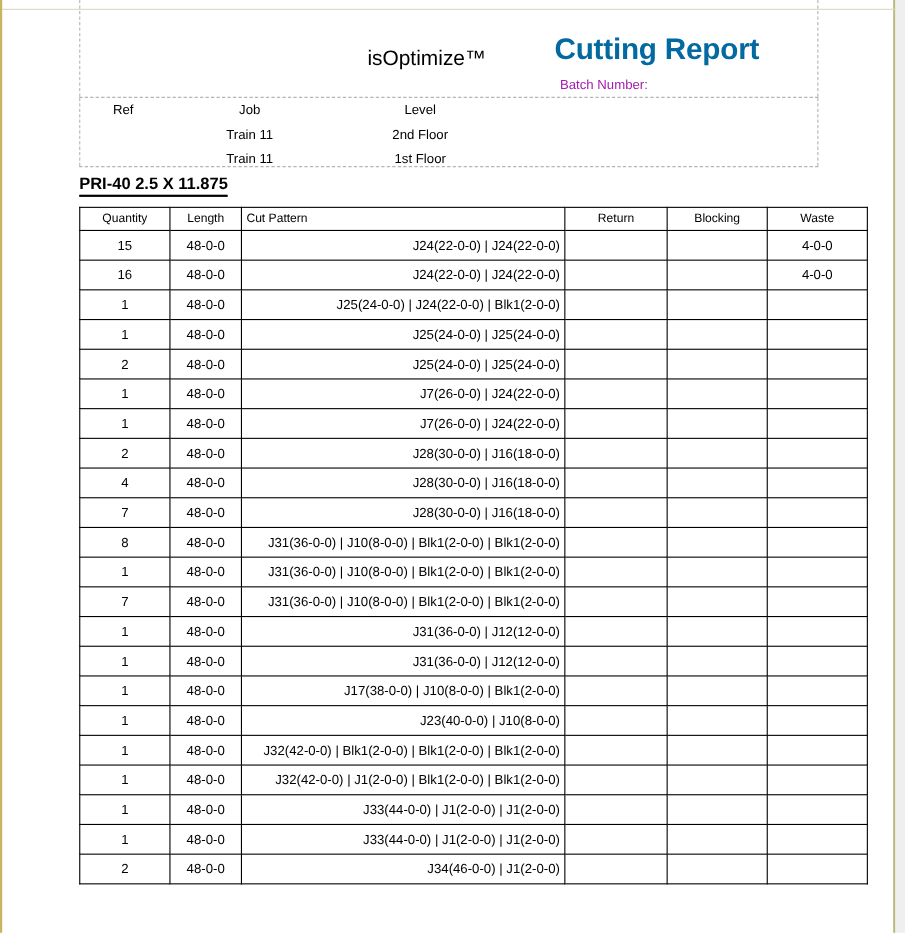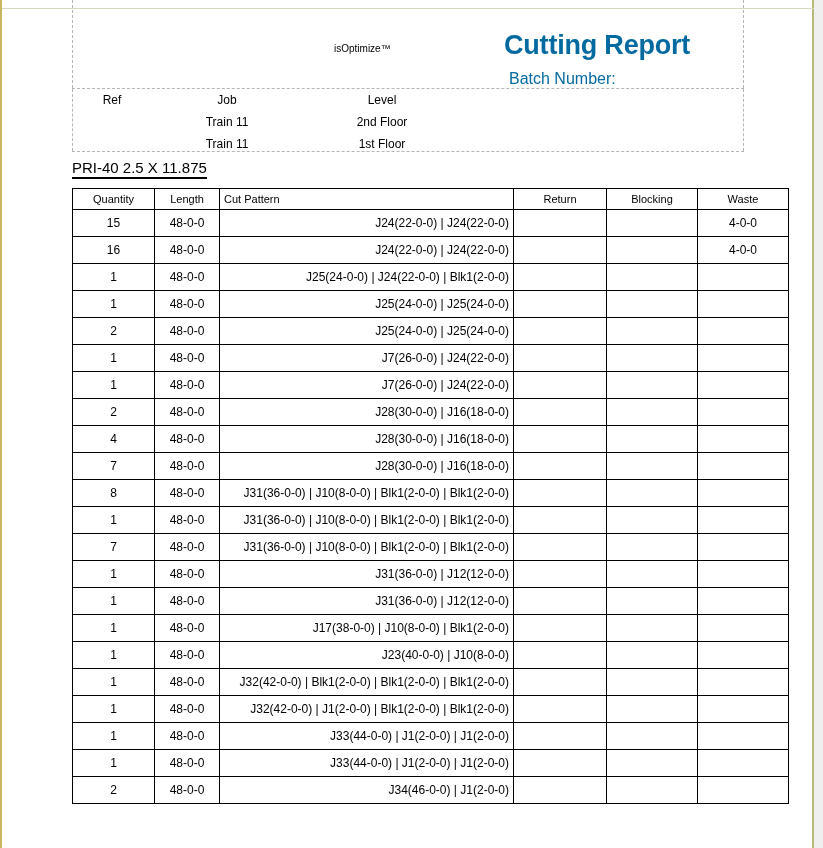--- a/index.html
+++ b/index.html
@@ -65,38 +65,38 @@
   }
   .header-band .v-dash-right {
     position: absolute;
     right: 0; top: -10px; bottom: 0; width: 0;
     border-left: 1px dashed #b5b5b5;
   }
   .brand {
     position: absolute;
     left: 262px;
     top: 33px;
-    font-size: 10px;
+    font-size: 19px;
     color: #000;
   }
   .report-title {
     position: absolute;
     left: 432px;
     top: 20px;
     font-size: 27px;
     font-weight: bold;
     color: #0369a1;
     letter-spacing: -0.2px;
   }
   .batch-number {
     position: absolute;
     left: 437px;
     top: 60px;
-    font-size: 16px;
-    color: #0369a1;
+    font-size: 12px;
+    color: #a21caf;
   }
   
   .jobs-band {
     position: relative;
     margin: 0 70px 0 72px;
     border-bottom: 1px dashed #b5b5b5;
     height: 62px;
   }
   .jobs-band .v-dash-left {
     position: absolute;
@@ -121,21 +121,21 @@
     vertical-align: middle;
   }
   .jobs-table .col-ref { width: 80px; }
   .jobs-table .col-job { width: 150px; }
   .jobs-table .col-level { width: 160px; }
   .jobs-table .col-rest { width: auto; }
   
   .section-title {
     margin: 7px 14px 0 72px;
     font-size: 15px;
-    font-weight: normal;
+    font-weight: bold;
     display: inline-block;
     border-bottom: 2px solid #000;
     padding-bottom: 1px;
     line-height: 17px;
   }
   
   .grid-wrap {
     margin: 9px 70px 0 72px;
   }
   table.grid {

